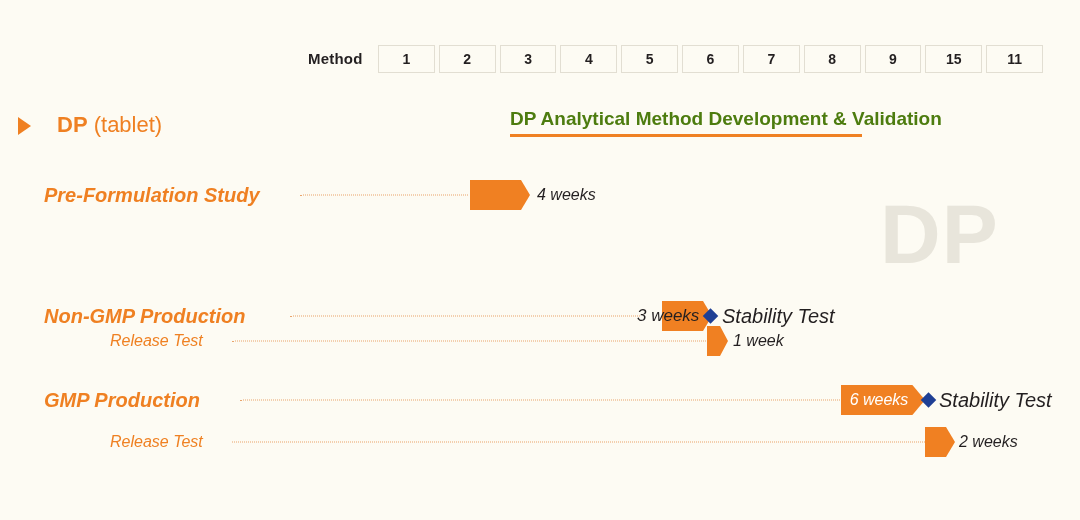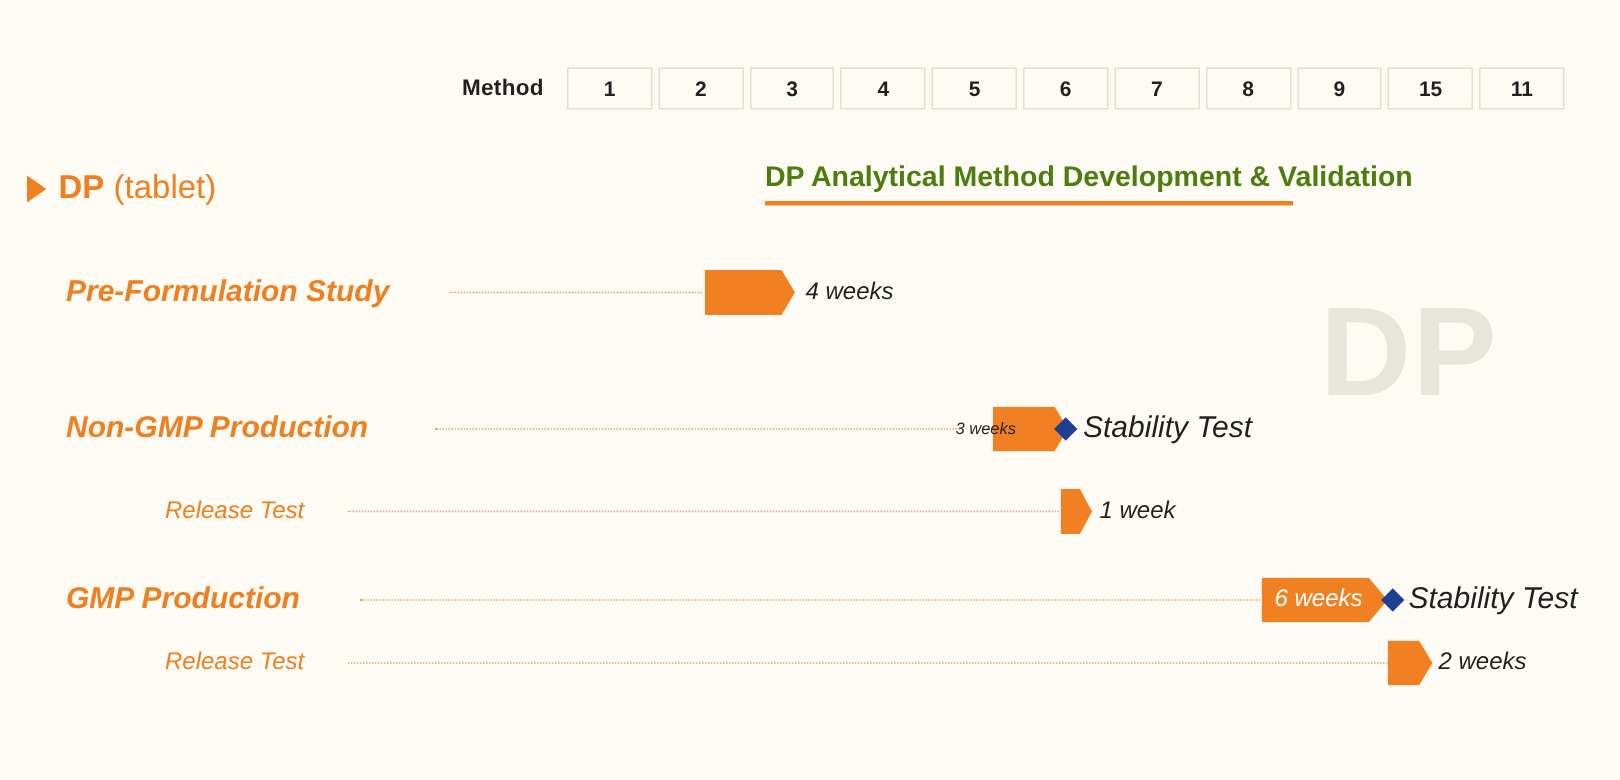--- a/index.html
+++ b/index.html
@@ -67,21 +67,21 @@
     box-sizing: border-box;
   }
 
   
   .group-row {
     position: absolute;
     left: 18px;
     top: 112px;
     display: flex;
     align-items: center;
-    gap: 8px;
+    gap: 26px;
   }
   .tri-icon {
     width: 0; height: 0;
     border-left: 13px solid #ef8022;
     border-top: 9px solid transparent;
     border-bottom: 9px solid transparent;
     margin-top: 2px;
   }
   .group-title {
     font-size: 22px;
@@ -165,21 +165,21 @@
     transform: translateY(-50%);
     font-size: 16px;
     font-style: italic;
     color: #231f20;
     white-space: nowrap;
   }
   .dur-over {
     position: absolute;
     top: 50%;
     transform: translateY(-50%);
-    font-size: 11px;
+    font-size: 17px;
     font-style: italic;
     color: #231f20;
     white-space: nowrap;
     z-index: 4;
   }
   .diamond {
     position: absolute;
     top: 50%;
     width: 11px;
     height: 11px;
@@ -233,21 +233,21 @@
   </div>
 
   <div class="task-row" style="top:173px;">
     <div class="task-name major">Pre-Formulation Study</div>
     <div class="leader" style="left:300px; width:168px;"></div>
     <div class="bar" style="left:470px; width:52px; clip-path: polygon(0 0, 85% 0, 100% 50%, 85% 100%, 0 100%); width:60px;"></div>
     <div class="dur-out" style="left:537px;">4 weeks</div>
   </div>
 
 
-  <div class="task-row" style="top:264px;">
+  <div class="task-row" style="top:294px;">
     <div class="task-name major">Non-GMP Production</div>
     <div class="leader" style="left:290px; width:350px;"></div>
     <div class="bar" style="left:662px; width:50px; clip-path: polygon(0 0, 82% 0, 100% 50%, 82% 100%, 0 100%);"></div>
     <div class="dur-over" style="left:637px;">3 weeks</div>
     <div class="diamond" style="left:705px;"></div>
     <div class="milestone-text" style="left:722px;">Stability Test</div>
   </div>
 
   <div class="task-row" style="top:319px;">
     <div class="task-name sub">Release Test</div>

